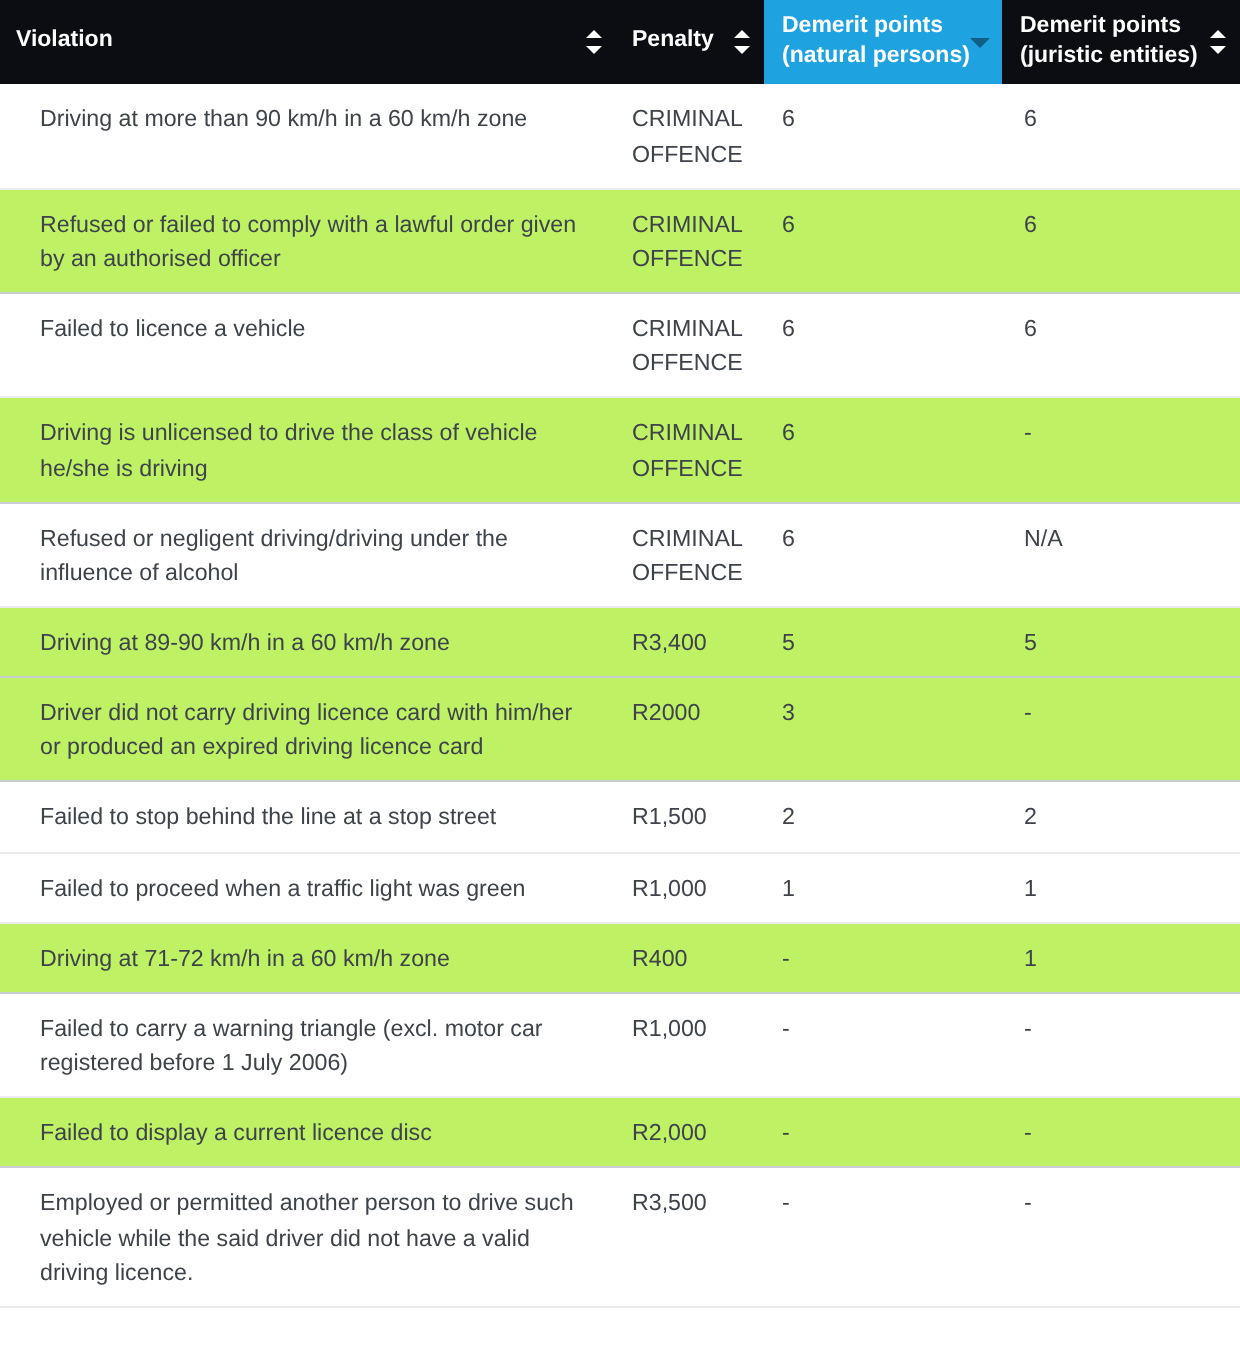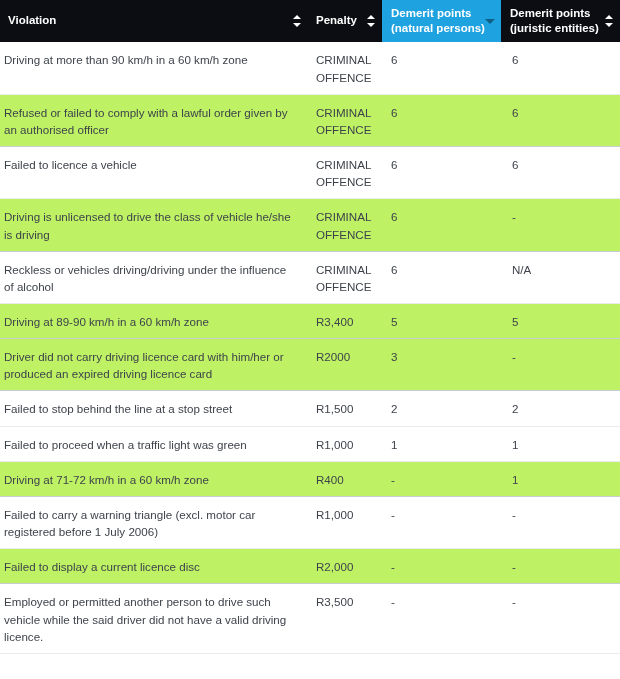--- a/index.html
+++ b/index.html
@@ -84,21 +84,21 @@
 
   
   tbody td {
     font-size: 11.6px;
     color: #3e434b;
     vertical-align: top;
     padding: 9px 8px 9px 8px;
     line-height: 1.48;
     box-sizing: border-box;
   }
-  tbody td.c-violation { padding-left: 4px; padding-right: 12px; }
+  tbody td.c-violation { padding-left: 20px; padding-right: 12px; }
   tbody td.c-penalty   { padding-left: 8px; }
   tbody td.c-dp-nat    { padding-left: 9px; }
   tbody td.c-dp-jur    { padding-left: 11px; }
 
   tbody tr.odd  { background: #ffffff; }
   tbody tr.even { background: #bef264; }
 
   
   tbody tr { box-shadow: inset 0 -1px 0 #e9ebee; }
   tbody tr.even { box-shadow: inset 0 -1px 0 #c8ccd3; }
@@ -166,21 +166,21 @@
           <td class="c-dp-nat">6</td>
           <td class="c-dp-jur">6</td>
         </tr>
         <tr class="even">
           <td class="c-violation">Driving is unlicensed to drive the class of vehicle he/she is driving</td>
           <td class="c-penalty">CRIMINAL OFFENCE</td>
           <td class="c-dp-nat">6</td>
           <td class="c-dp-jur">-</td>
         </tr>
         <tr class="odd">
-          <td class="c-violation">Reckless or vehicles driving/driving under the influence of alcohol</td>
+          <td class="c-violation">Refused or negligent driving/driving under the influence of alcohol</td>
           <td class="c-penalty">CRIMINAL OFFENCE</td>
           <td class="c-dp-nat">6</td>
           <td class="c-dp-jur">N/A</td>
         </tr>
         <tr class="even">
           <td class="c-violation">Driving at 89-90 km/h in a 60 km/h zone</td>
           <td class="c-penalty">R3,400</td>
           <td class="c-dp-nat">5</td>
           <td class="c-dp-jur">5</td>
         </tr>

